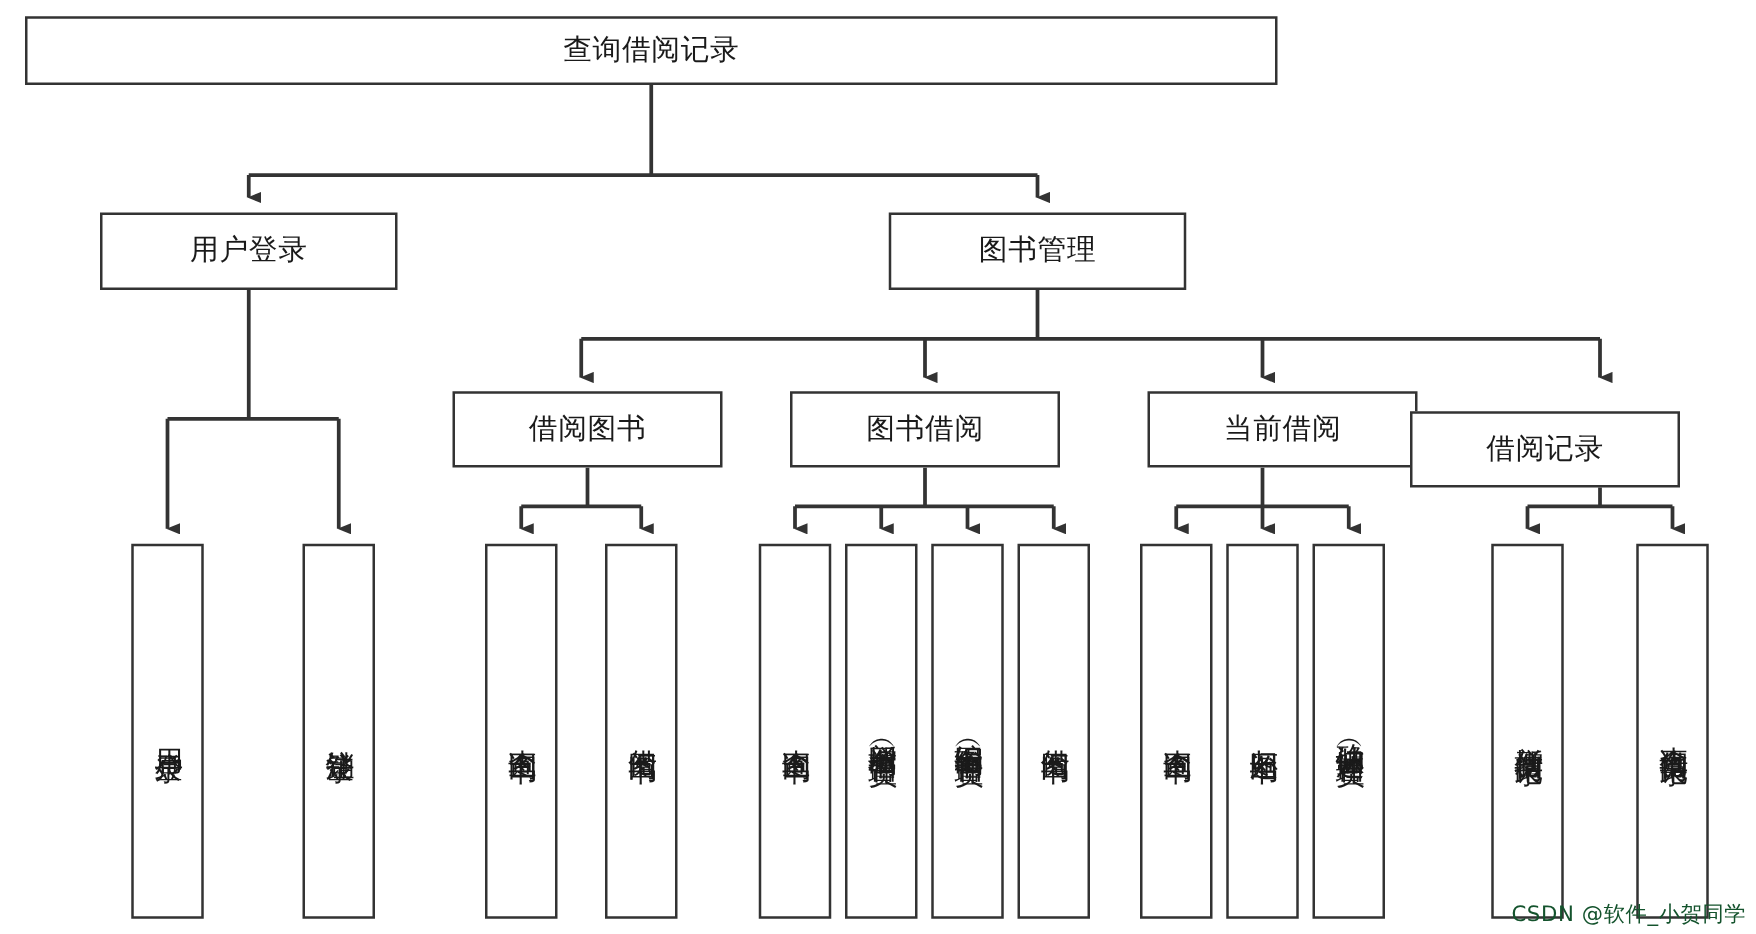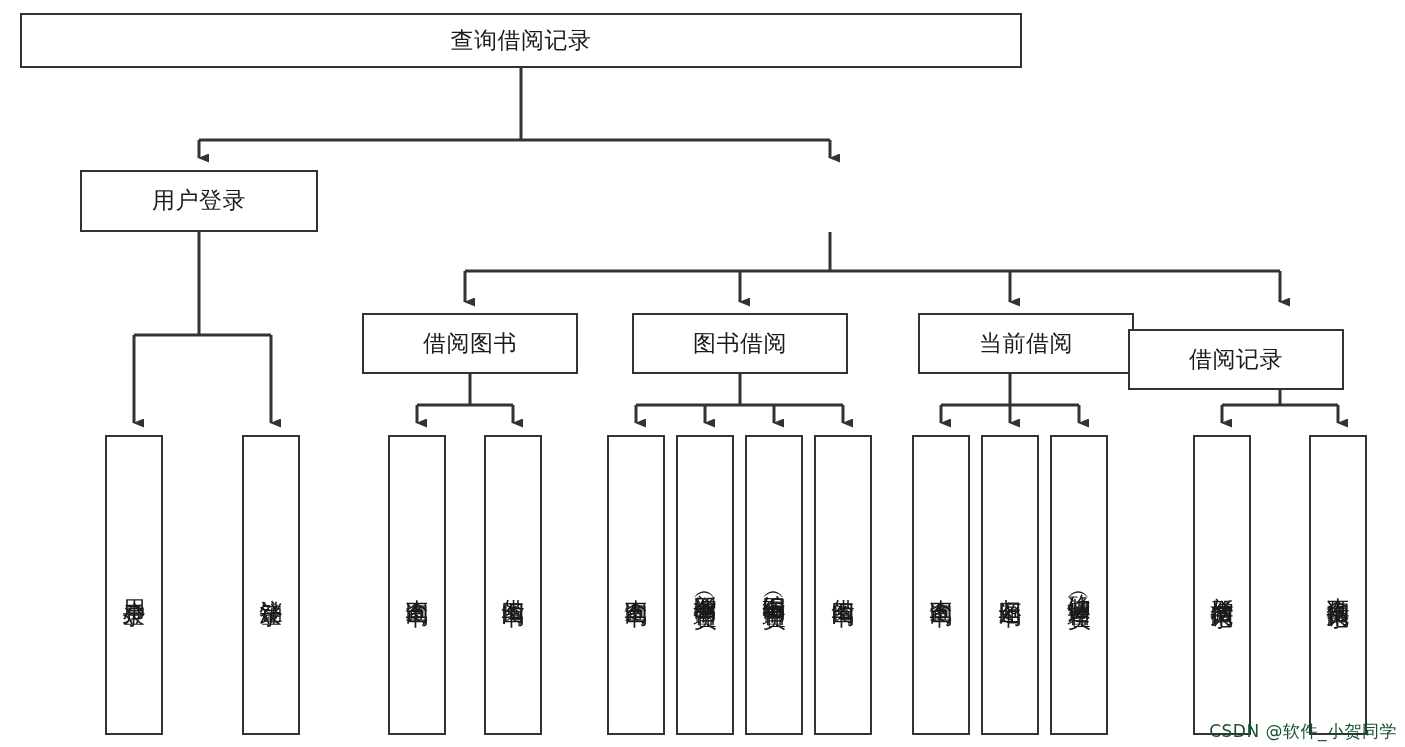--- a/index.html
+++ b/index.html
@@ -127,20 +127,23 @@
     </g>
   </svg>
 
   <div class="node horizontal" style="left:20px; top:13px; width:1002px; height:55px;">
     <span class="node-label">查询借阅记录</span>
   </div>
 
   <div class="node horizontal" style="left:80px; top:170px; width:238px; height:62px;">
     <span class="node-label">用户登录</span>
   </div>
+  <div class="node horizontal" style="left:711px; top:170px; width:238px; height:62px;">
+    <span class="node-label">图书管理</span>
+  </div>
 
   <div class="node horizontal" style="left:362px; top:313px; width:216px; height:61px;">
     <span class="node-label">借阅图书</span>
   </div>
   <div class="node horizontal" style="left:632px; top:313px; width:216px; height:61px;justify-content:center;">
     <span class="node-label">图书借阅</span>
   </div>
   <div class="node horizontal" style="left:918px; top:313px; width:216px; height:61px;">
     <span class="node-label">当前借阅</span>
   </div>

